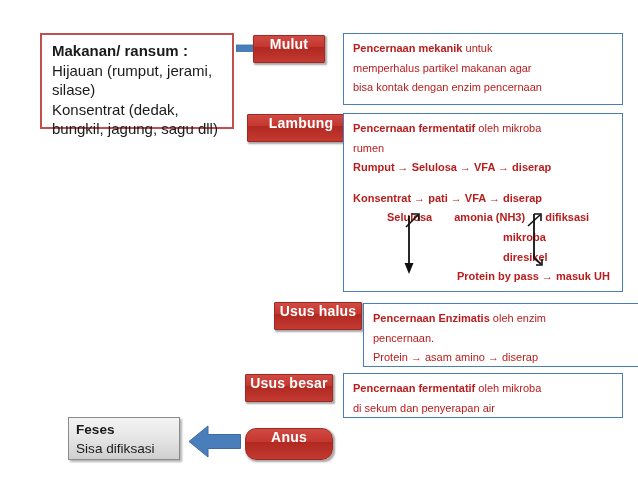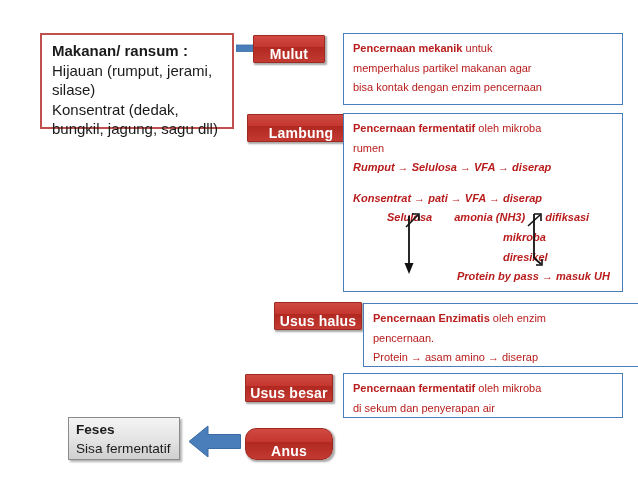--- a/index.html
+++ b/index.html
@@ -37,21 +37,21 @@
   .intake-box .ln.b { font-weight: bold; }
 
   
   .organ {
     position: absolute;
     box-sizing: border-box;
     color: #ffffff;
     font-weight: bold;
     font-size: 14px;
     display: flex;
-    align-items: flex-end;
+    align-items: flex-start;
     justify-content: center;
     text-align: center;
     background: linear-gradient(to bottom,
         #d04a43 0%,
         #c4372f 42%,
         #b0281f 43%,
         #c23a31 100%);
     border: 1px solid #9e2a22;
     border-radius: 1px;
     box-shadow: 1.5px 1.5px 2px rgba(0,0,0,0.35);
@@ -63,21 +63,21 @@
     position: absolute;
     box-sizing: border-box;
     border: 1.6px solid #4A7EBB;
     background: #ffffff;
     padding: 5px 8px 4px 9px;
     font-size: 11px;
     line-height: 19.6px;
     color: #b91c1c;
   }
   .content-box .ln { white-space: nowrap; }
-  .content-box .ln.b { font-weight: bold; font-style: italic; }
+  .content-box .ln.b { font-weight: bold; }
   .content-box .b { font-weight: bold; }
   .content-box .sp { height: 11px; }
   .content-box .indent1 { padding-left: 34px; }
   .content-box .indent2 { padding-left: 150px; }
   .content-box .indent3 { padding-left: 104px; }
 
   
   .feses-box {
     position: absolute;
     left: 68px;
@@ -183,21 +183,21 @@
     <div class="ln">Protein → asam amino → diserap</div>
   </div>
 
   <div class="content-box" style="left:343px; top:373px; width:280px; height:45px;">
     <div class="ln"><span class="b">Pencernaan fermentatif</span><span> oleh mikroba</span></div>
     <div class="ln">di sekum dan penyerapan air</div>
   </div>
 
   <div class="feses-box">
     <div class="ln b">Feses</div>
-    <div class="ln">Sisa fermentatif</div>
+    <div class="ln">Sisa difiksasi</div>
   </div>
 
   <div class="arrow-left-big" style="left:188px; top:425px;">
     <svg width="53" height="33" viewBox="0 0 53 33" xmlns="http://www.w3.org/2000/svg">
       <path d="M52.5,9.5 L20,9.5 L20,1 L1,16.5 L20,32 L20,23.5 L52.5,23.5 Z" fill="#4A7EBB" stroke="#3B6BA5" stroke-width="1"></path>
     </svg>
   </div>
 
   <svg class="svg-overlay" viewBox="0 0 638 478" xmlns="http://www.w3.org/2000/svg">
 

